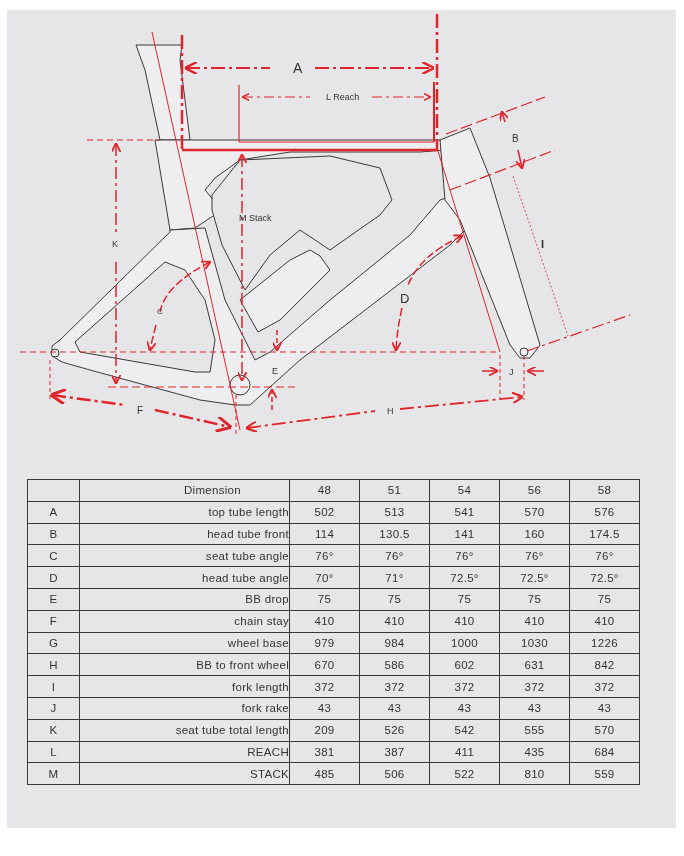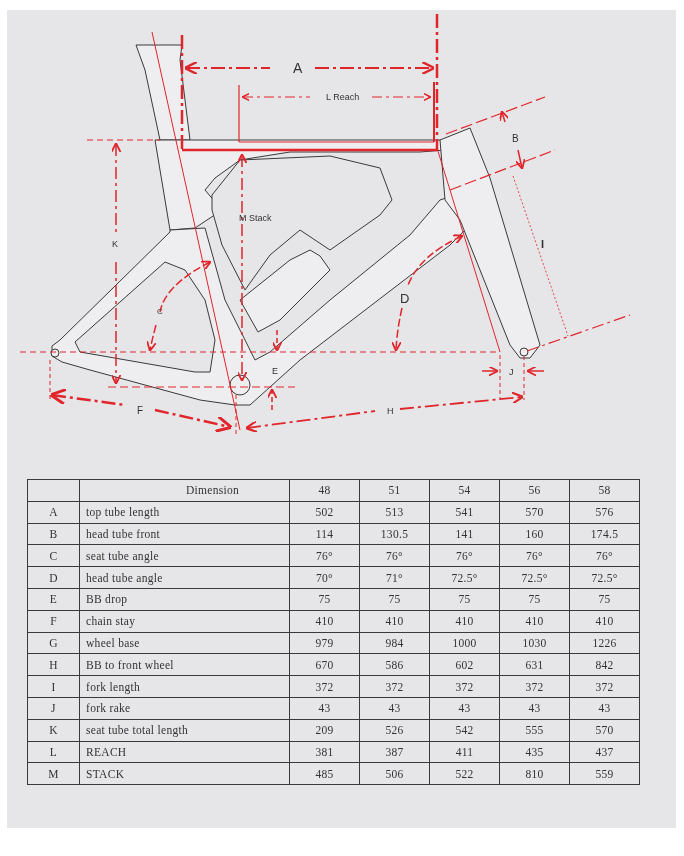--- a/index.html
+++ b/index.html
@@ -1,22 +1,22 @@
 <!DOCTYPE html>
 <html><head>
 <meta charset="utf-8">
 <style>
   html,body{margin:0;padding:0;background:#ffffff;}
   body{width:684px;height:856px;position:relative;overflow:hidden;font-family:"Liberation Sans",sans-serif;}
   .panel{position:absolute;left:7px;top:10px;width:669px;height:818px;background:#e6e6e8;}
   .diagram{position:absolute;left:0;top:0;width:684px;height:460px;}
-  .geo-table{position:absolute;left:27px;top:479px;border-collapse:collapse;font-family:Liberation Serif, serif;font-size:11.5px;color:#333;}
+  .geo-table{position:absolute;left:27px;top:479px;border-collapse:collapse;font-family:Liberation Sans, sans-serif;font-size:11.5px;color:#333;}
   .geo-table td{border:1px solid #3a3a3a;height:20.8px;padding:0;text-align:center;font-weight:normal;letter-spacing:0.3px;}
   .geo-table td.lt{width:51px;}
-  .geo-table td.desc{width:153px;text-align:left;padding-left:6px;}
+  .geo-table td.desc{width:153px;text-align:right;padding-left:6px;}
   .geo-table td.val{width:69px;}
   .geo-table tr.hdr td.desc{text-align:center;padding-left:56px;}
   .lbl{font-family:"Liberation Sans",sans-serif;fill:#333;}
 </style>
 </head>
 <body>
 
 <div class="panel"></div>
 
 <svg class="diagram" viewBox="0 0 684 460" xmlns="http://www.w3.org/2000/svg">
@@ -230,21 +230,21 @@
     <td class="val">555</td>
     <td class="val">570</td>
   </tr>
   <tr>
     <td class="lt">L</td>
     <td class="desc">REACH</td>
     <td class="val">381</td>
     <td class="val">387</td>
     <td class="val">411</td>
     <td class="val">435</td>
-    <td class="val">437</td>
+    <td class="val">684</td>
   </tr>
   <tr>
     <td class="lt">M</td>
     <td class="desc">STACK</td>
     <td class="val">485</td>
     <td class="val">506</td>
     <td class="val">522</td>
     <td class="val">810</td>
     <td class="val">559</td>
   </tr>

